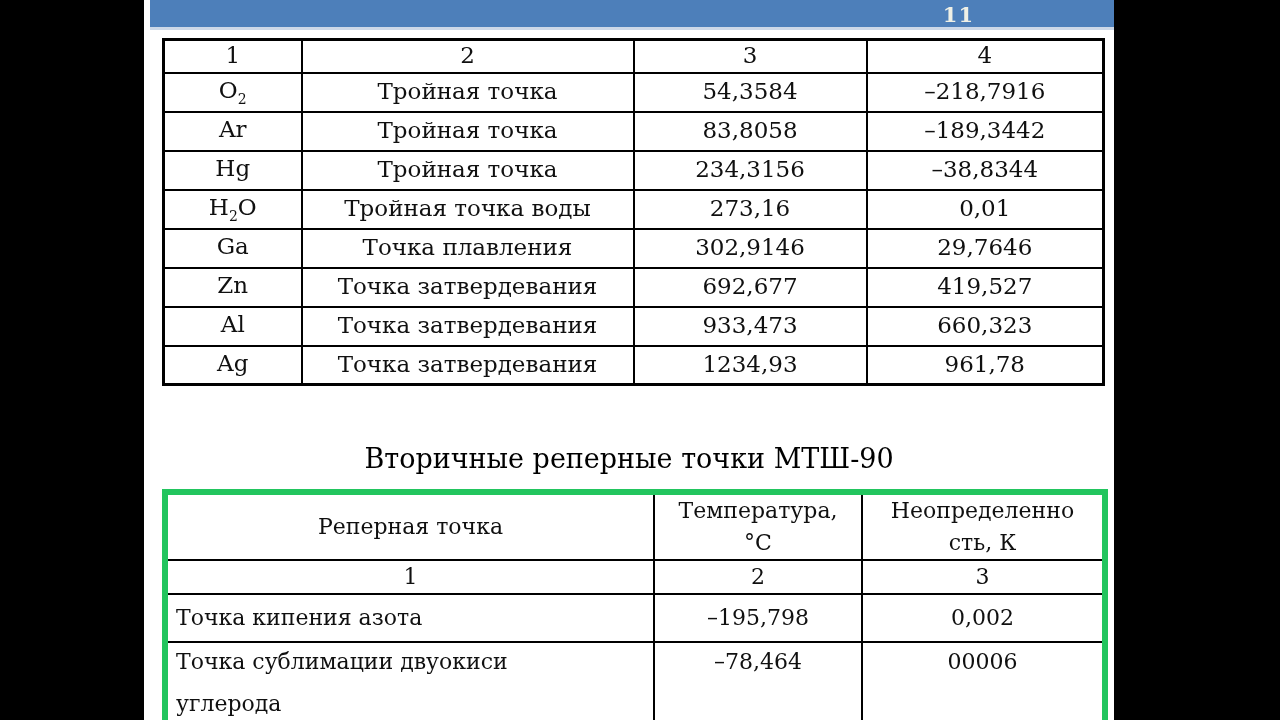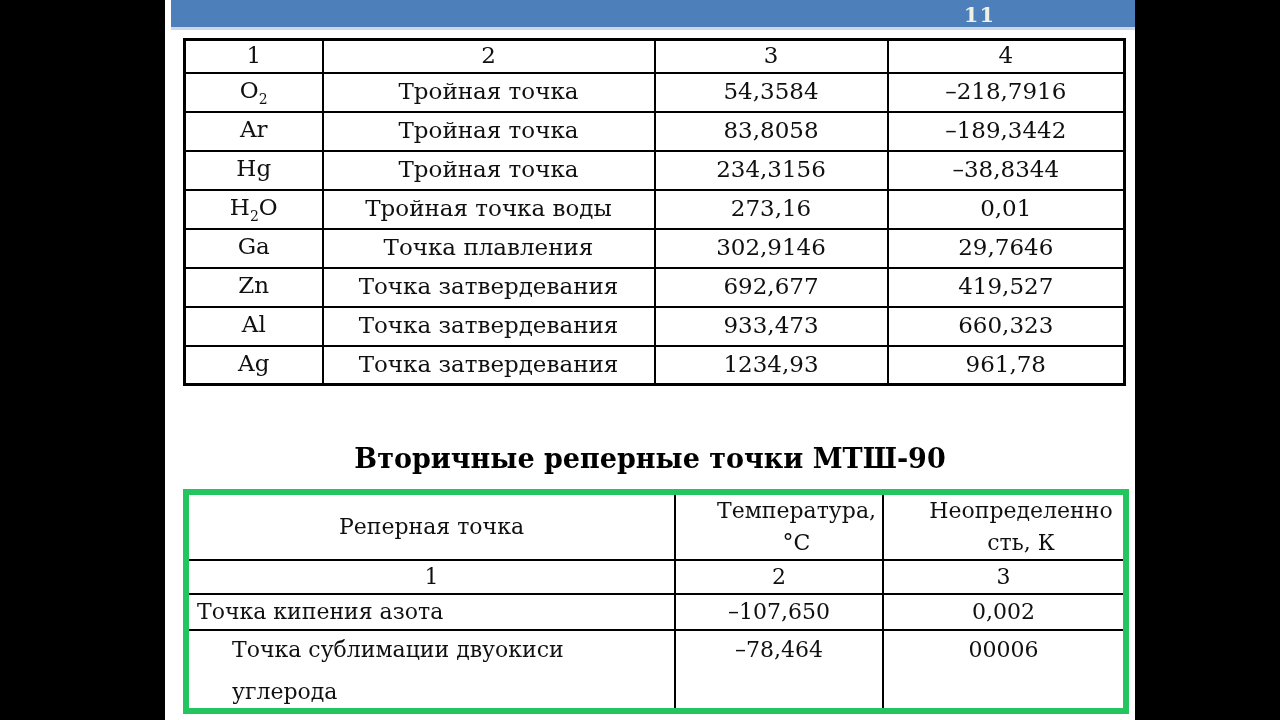--- a/index.html
+++ b/index.html
@@ -5,21 +5,21 @@
   * { box-sizing: border-box; }
   html, body { margin: 0; padding: 0; }
   body {
     width: 1280px; height: 720px;
     background: #000;
     position: relative;
     overflow: hidden;
     font-family: "DejaVu Serif", "Liberation Serif", serif;
   }
   .slide {
-    position: absolute; left: 165px; top: 0;
+    position: absolute; left: 144px; top: 0;
     width: 970px; height: 720px;
     background: #ffffff;
   }
   .topbar {
     position: absolute; left: 6px; top: 0; right: 0;
     height: 30px;
     background: #4d7fba;
     border-bottom: 3px solid #ccd8e8;
   }
   .page-num {
@@ -49,46 +49,46 @@
     white-space: nowrap;
   }
   .t1 th { height: 33px; }
   .t1 td { height: 39px; }
   sub { font-size: 14px; }
   .section-title {
     position: absolute; left: 0; top: 443px;
     width: 100%;
     text-align: center;
     font-size: 27px;
-    font-weight: bold;
+    font-weight: normal;
     color: #000;
   }
   .t2 {
     position: absolute; left: 18px; top: 489px;
     width: 940px;
     border: 6px solid #22c55e;
   }
   .t2 th, .t2 td {
     border: 2px solid #000;
     padding: 0;
     font-size: 22px;
     font-weight: normal;
     text-align: center;
     vertical-align: middle;
     line-height: 1.45;
     overflow: hidden;
   }
   .t2 .hdr th { height: 68px; }
   .t2 .idx td { height: 33px; }
-  .t2 .r1 td  { height: 36px; }
+  .t2 .r1 td  { height: 48px; }
   .t2 .r2 td  { height: 72px; vertical-align: top; padding-top: 3px; }
   .t2 td.name, .t2 th.name-hdr { padding-left: 8px; padding-right: 8px; }
   .t2 td.name { text-align: left; }
   .t2 .r2 td.name .line + .line { margin-top: 10px; }
-  .line { display: block; margin-left: 35px; }
+  .line { display: block; }
 </style>
 </head>
 <body>
 
 <div class="slide">
 
   <div class="topbar">
     <span class="page-num">11</span>
   </div>
 
@@ -177,21 +177,21 @@
         <span class="line">сть, К</span>
       </th>
     </tr>
     <tr class="idx">
       <td>1</td>
       <td>2</td>
       <td>3</td>
     </tr>
     <tr class="r1">
       <td class="name">Точка кипения азота</td>
-      <td>–107,650</td>
+      <td>–195,798</td>
       <td>0,002</td>
     </tr>
     <tr class="r2">
       <td class="name">
         <span class="line">Точка сублимации двуокиси</span>
         <span class="line">углерода</span>
       </td>
       <td>–78,464</td>
       <td>00006</td>
     </tr>

